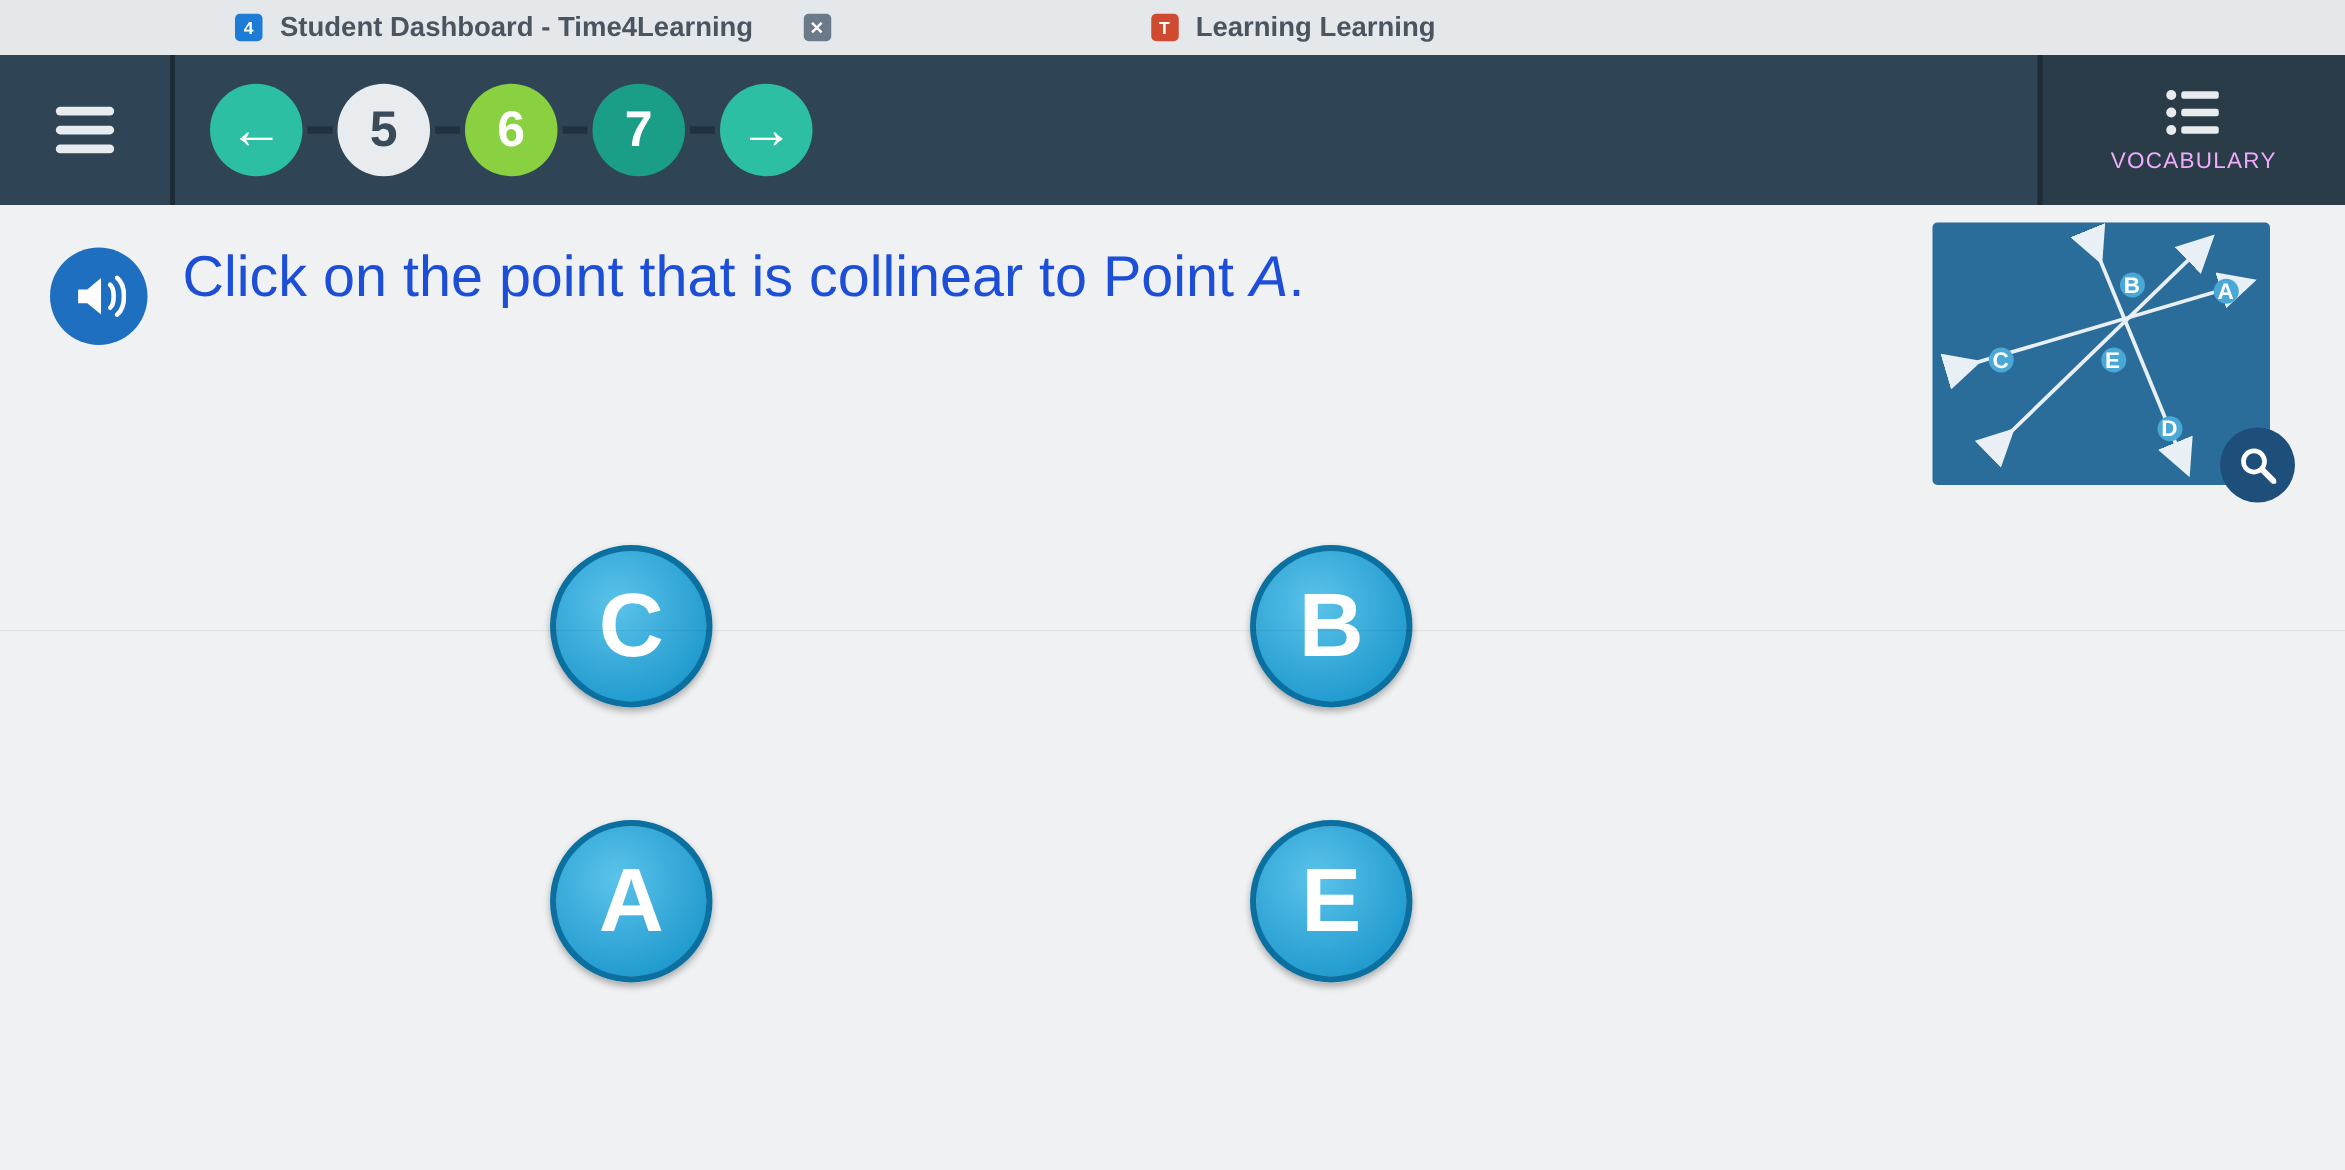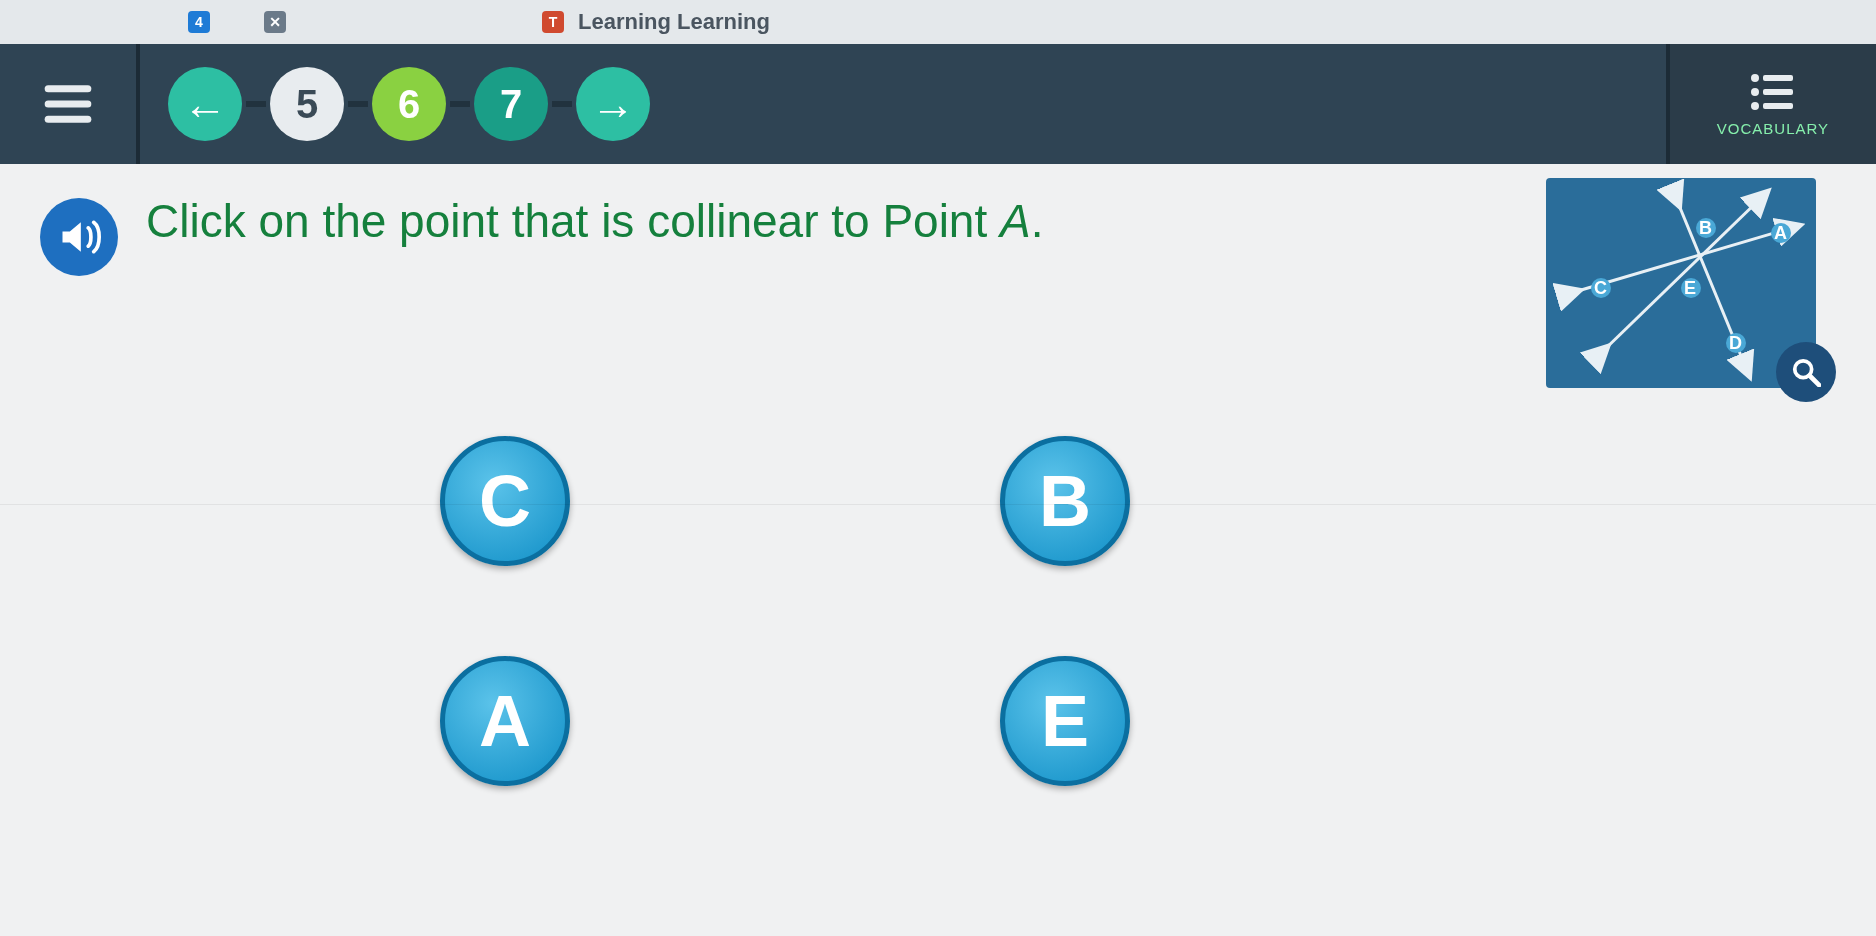--- a/index.html
+++ b/index.html
@@ -37,34 +37,34 @@
     font-size:40px;font-weight:700;color:#fff;margin:0 4px;position:relative;z-index:1;
   }
   .conn { width:20px;height:6px;background:#21323e;display:inline-block;}
   .step-back  { background:#2dbfa3; }
   .step-5     { background:#e8ecef; color:#3a4a56; }
   .step-6     { background:#8ad141; }
   .step-7     { background:#1a9e87; }
   .step-next  { background:#2dbfa3; }
   .arrow { font-size:44px; line-height:1; }
   .vocab {
-    margin-left:auto; width:210px; background:#2b3c49; border-left:4px solid #1c2b36;
+    margin-left:auto; width:246px; background:#2b3c49; border-left:4px solid #1c2b36;
     display:flex; flex-direction:column; align-items:center; justify-content:center; gap:8px;
-    color:#86efac; font-size:15px; letter-spacing:1px;
+    color:#f0abfc; font-size:18px; letter-spacing:1px;
   }
   .vocab svg { width:48px;height:40px; }
   
   .content { background:#f0f1f2; height:calc(936px - 44px - 120px); position:relative; padding:28px 40px 0 40px;}
   .prompt-row { display:flex; align-items:flex-start; gap:28px; }
   .speaker {
     width:78px;height:78px;border-radius:50%;background:#1e6fc0;display:flex;align-items:center;justify-content:center;
     flex-shrink:0; margin-top:6px;
   }
   .speaker svg{width:44px;height:44px;}
-  .prompt-text { font-size:46px; color:#15803d; line-height:1.3; }
+  .prompt-text { font-size:46px; color:#1d4ed8; line-height:1.3; }
   .prompt-text .ital { font-style:italic; }
 
   
   .thumb {
     position:absolute; right:60px; top:14px; width:270px; height:210px;
     background:#2a6d9a; border-radius:4px;
   }
   .thumb svg{width:100%;height:100%;}
   .zoom-btn{
     position:absolute; right:-20px; bottom:-14px; width:60px;height:60px;border-radius:50%;
@@ -87,20 +87,21 @@
   .ans-e { left:960px;  top:220px;}
 
   .content::after { content:""; position:absolute; left:0; right:0; top:340px; height:1px; background:rgba(0,0,0,.06);}
 </style>
 </head>
 <body>
 
 <div class="tabstrip">
   <div class="tab active">
     <span class="favicon">4</span>
+    <span>Student Dashboard - Time4Learning</span>
     <span class="close">✕</span>
   </div>
   <div class="tab" style="margin-left:200px;">
     <span class="favicon" style="background:#d04a2f">T</span>
     <span>Learning Learning</span>
   </div>
 </div>
 
 <div class="appbar">
   <div class="menu-btn">

